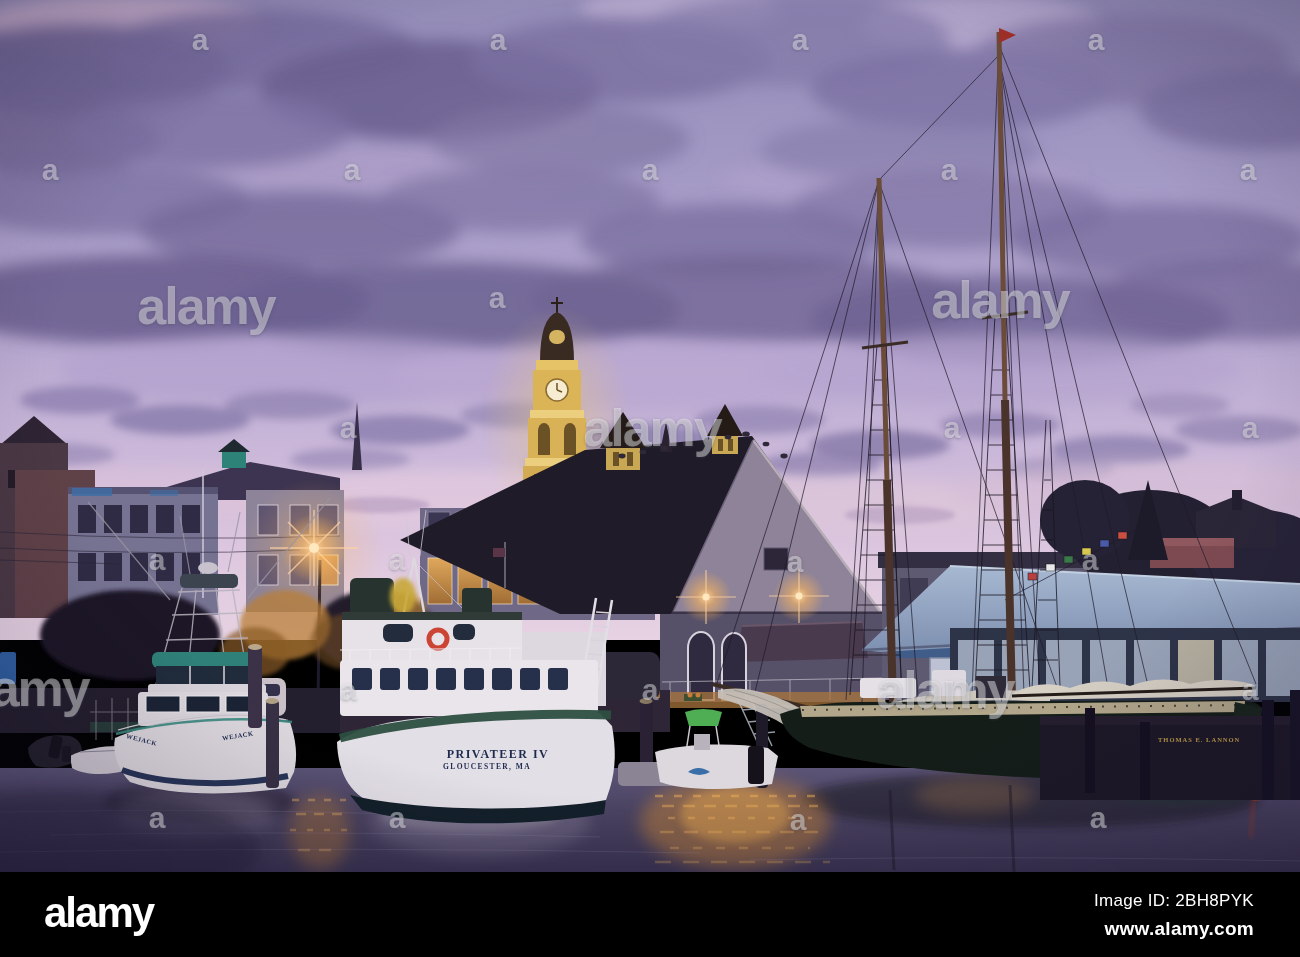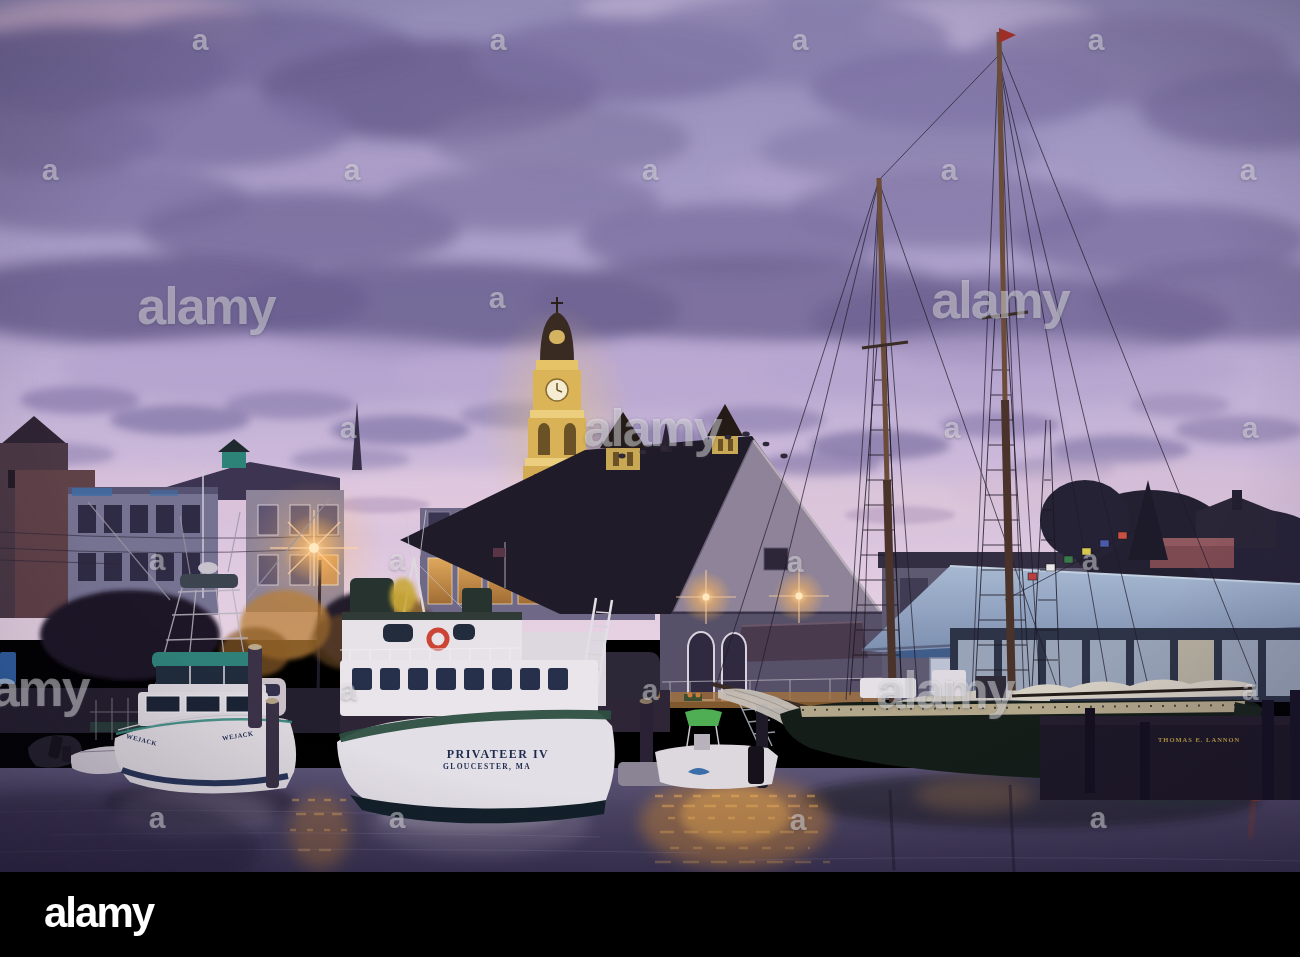--- a/index.html
+++ b/index.html
@@ -669,15 +669,19 @@
         <span class="wm wm-small" style="left: 1250px; top: 690px;">a</span>
         <span class="wm wm-small" style="left: 157px; top: 818px;">a</span>
         <span class="wm wm-small" style="left: 397px; top: 818px;">a</span>
         <span class="wm wm-small" style="left: 798px; top: 820px;">a</span>
         <span class="wm wm-small" style="left: 1098px; top: 818px;">a</span>
       </div>
   </div>
 
   <div id="footer">
     <div id="footer-logo">alamy</div>
+    <div id="footer-right">
+      <div id="footer-id">Image ID: 2BH8PYK</div>
+      <div id="footer-url">www.alamy.com</div>
+    </div>
   </div>
 
 </div>
 
 </body></html>

